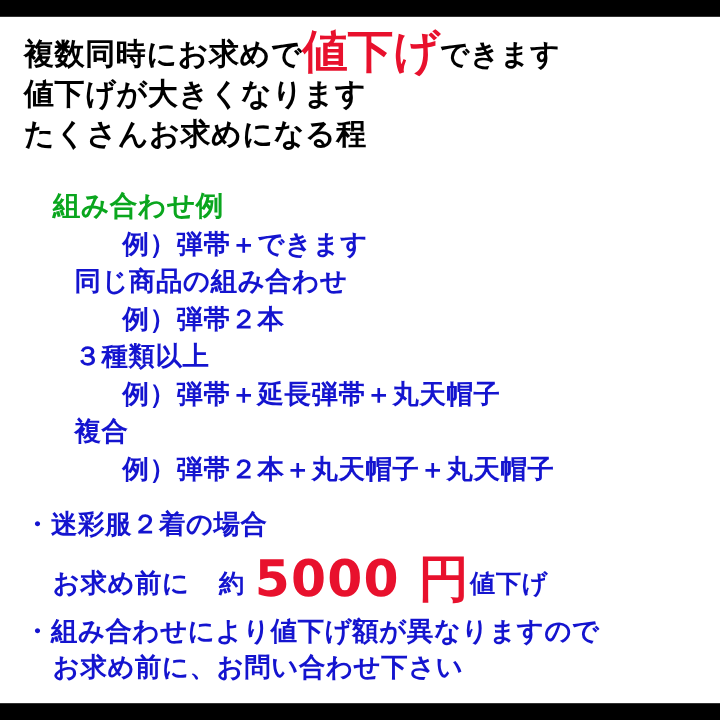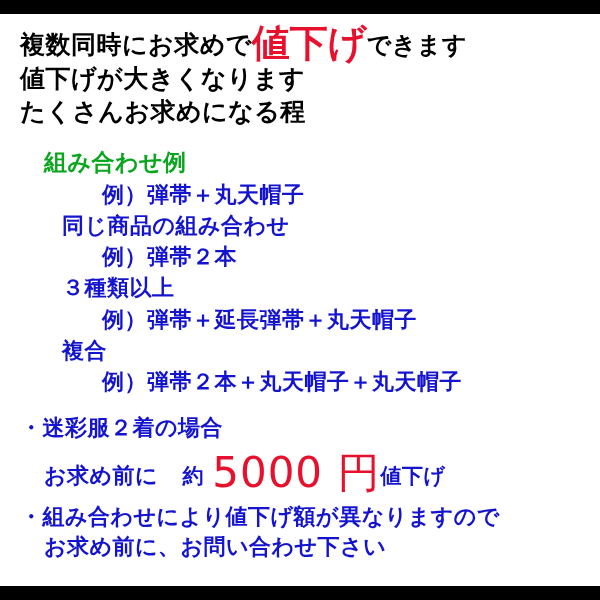--- a/index.html
+++ b/index.html
@@ -58,21 +58,21 @@
     line-height: 1;
     vertical-align: -3px;
     letter-spacing: 0px;
   }
   .headline .small-tail {
     font-size: 24px;
   }
 
   
   .combo {
-    margin-top: 18px;
+    margin-top: 28px;
     padding-left: 26px;
     color: #1414cf;
     font-weight: 700;
     font-size: 22px;
     line-height: 1.42;
     letter-spacing: 0.5px;
   }
   .combo .title {
     color: #0aa61e;
     font-size: 23px;
@@ -103,21 +103,21 @@
     padding-left: 24px;
     display: block;
     white-space: nowrap;
   }
   .price-approx {
     font-size: 21px;
   }
   .price-big {
     color: #e8112d;
     font-size: 42px;
-    font-weight: 400;
+    font-weight: 700;
     vertical-align: -4px;
     letter-spacing: 1px;
     margin-top: 12px;
   }
   .price-tail {
     font-size: 21px;
   }
 </style>
 </head>
 <body>
@@ -130,21 +130,21 @@
 
     <div class="headline">
       <div class="line"><span>複数同時にお求めで</span><span class="nesage-big">値下げ</span><span class="small-tail">できます</span></div>
       <div class="line">値下げが大きくなります</div>
       <div class="line">たくさんお求めになる程</div>
     </div>
 
     <div class="combo">
       <div class="title">組み合わせ例</div>
 
-      <div class="lv2">例）弾帯＋丸天帽子</div>
+      <div class="lv2">例）弾帯＋できます</div>
 
       <div class="lv1">同じ商品の組み合わせ</div>
       <div class="lv2">例）弾帯２本</div>
 
       <div class="lv1">３種類以上</div>
       <div class="lv2">例）弾帯＋延長弾帯＋丸天帽子</div>
 
       <div class="lv1">複合</div>
       <div class="lv2">例）弾帯２本＋丸天帽子＋丸天帽子</div>
     </div>

